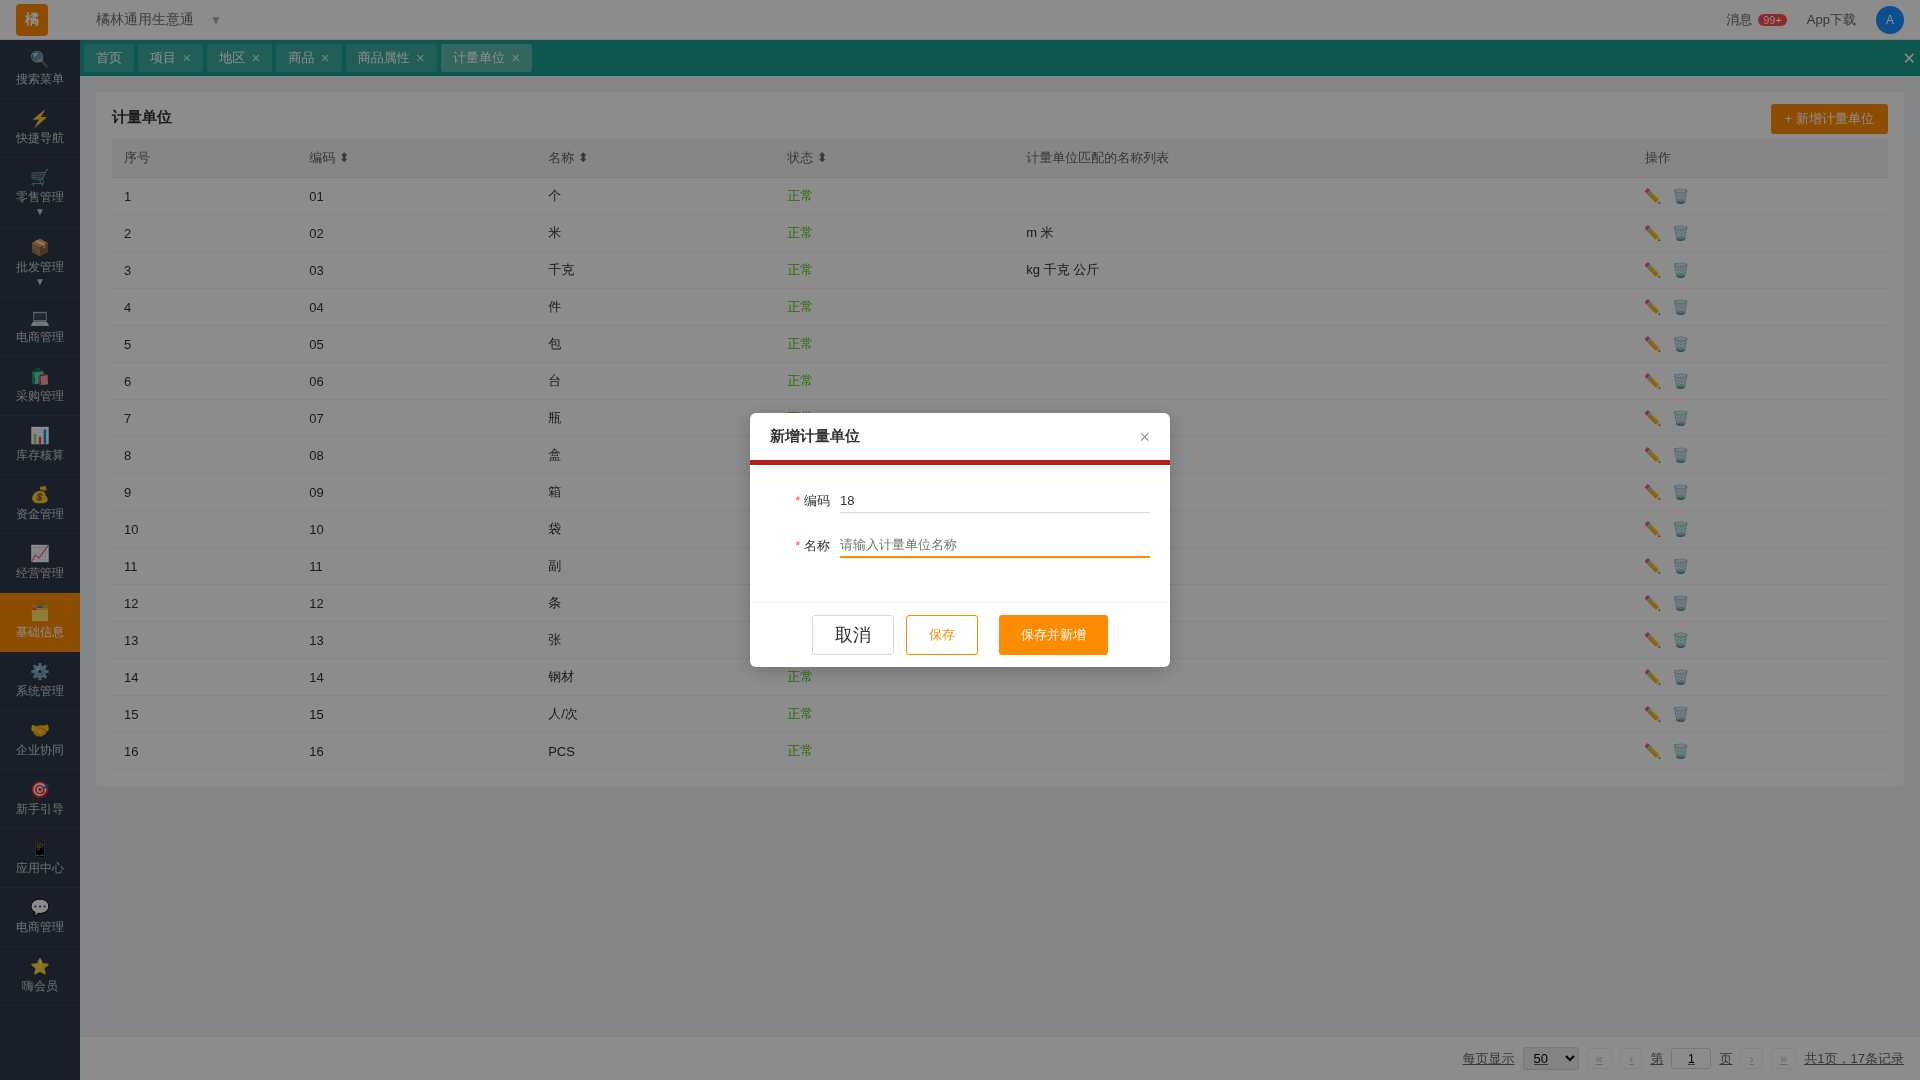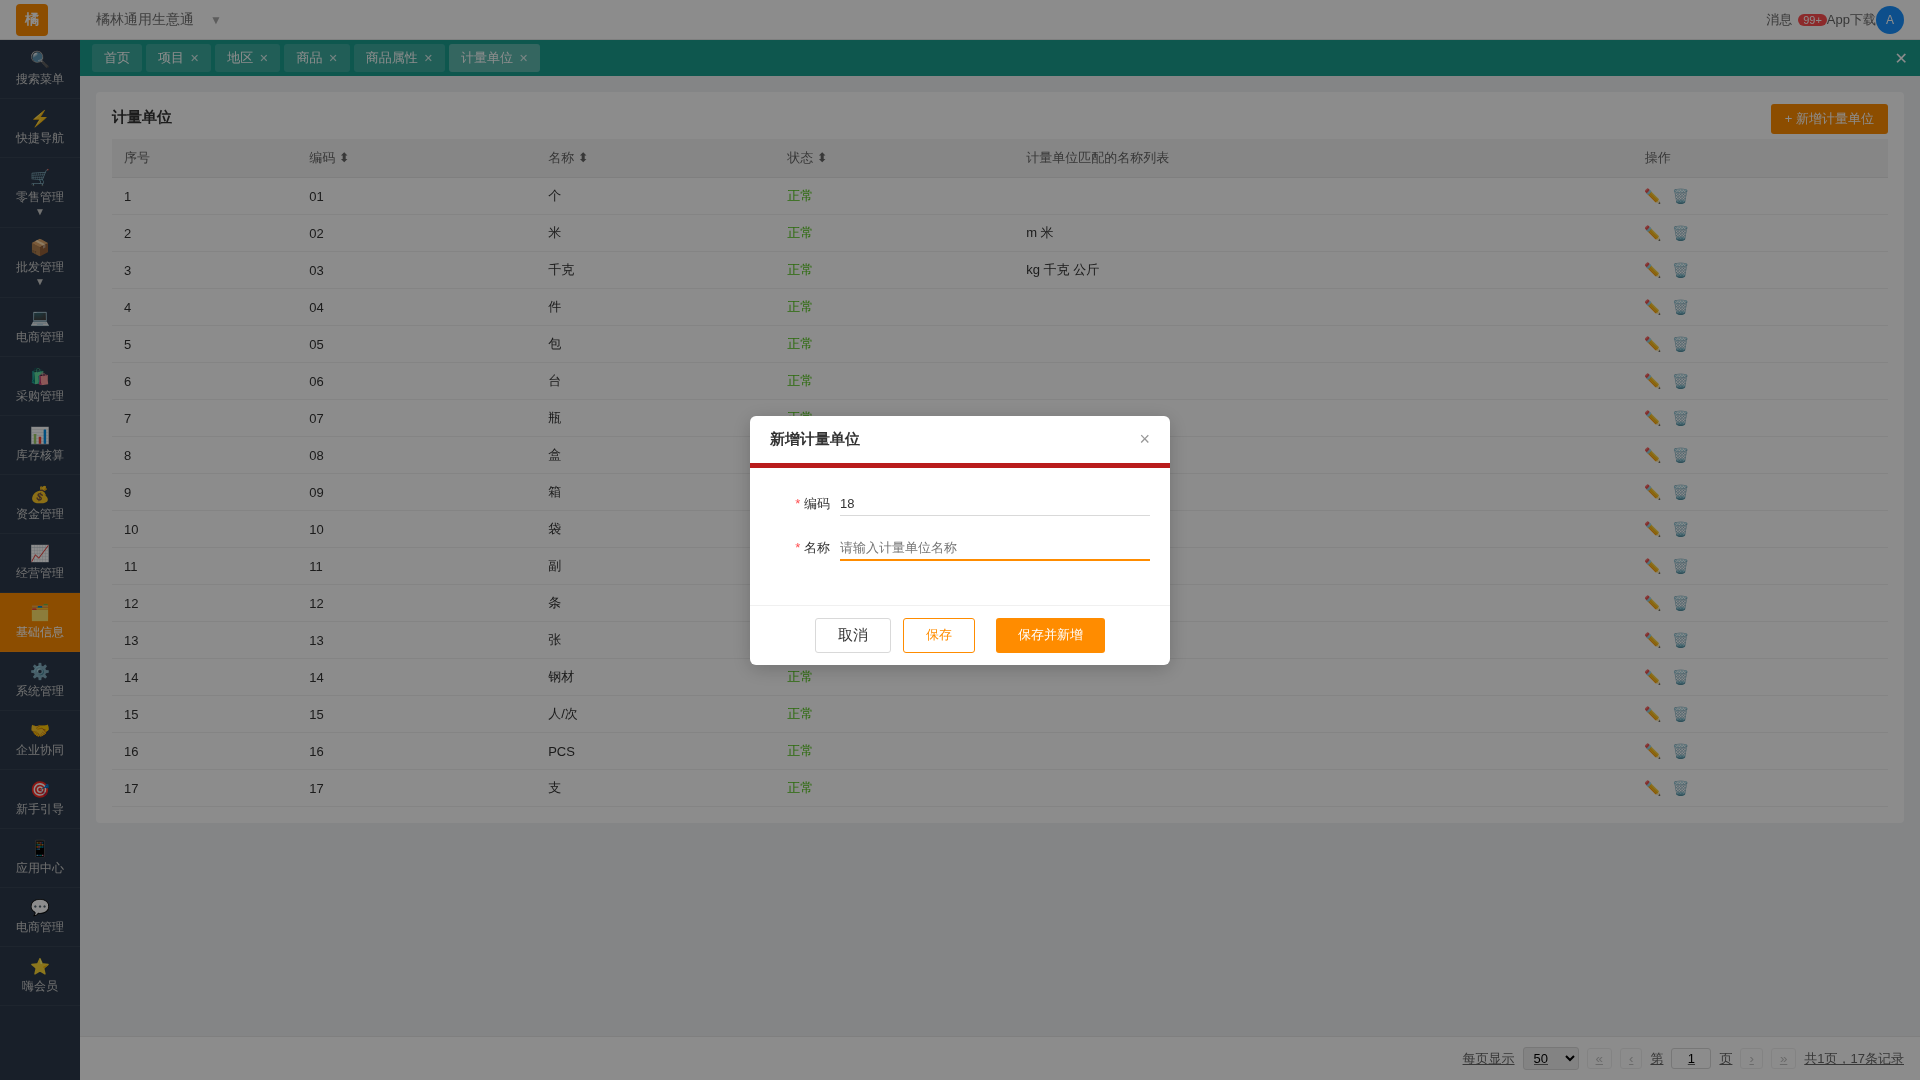--- a/index.html
+++ b/index.html
@@ -36,21 +36,21 @@
       font-size: 14px;
     }
     .logo-text {
       font-size: 14px;
       color: #737373;
       margin-left: 40px;
     }
     .top-bar-right {
       display: flex;
       align-items: center;
-      gap: 0;
+      gap: 20px;
       font-size: 13px;
       color: #666;
     }
     .nav-badge {
       background: #ff4d4f;
       color: #fff;
       border-radius: 10px;
       padding: 0 5px;
       font-size: 11px;
       margin-left: 2px;
@@ -105,21 +105,21 @@
     .tab-bar {
       position: fixed;
       top: 40px;
       left: 80px;
       right: 0;
       height: 36px;
       background: #1a9e8f;
       display: flex;
       align-items: center;
       z-index: 98;
-      padding: 0 12px;
+      padding: 0 4px;
     }
     .tab-item {
       display: flex;
       align-items: center;
       padding: 0 12px;
       height: 28px;
       background: rgba(255,255,255,0.15);
       color: #fff;
       border-radius: 3px;
       margin-right: 4px;
@@ -326,21 +326,21 @@
       justify-content: center;
       gap: 12px;
     }
     .btn-cancel {
       border: 1px solid #d9d9d9;
       background: #fff;
       color: #333;
       border-radius: 3px;
       padding: 7px 22px;
       cursor: pointer;
-      font-size: 15px;
+      font-size: 18px;
     }
     .btn-save {
       border: 1px solid #ff8c00;
       background: #fff;
       color: #ff8c00;
       border-radius: 3px;
       padding: 7px 22px;
       cursor: pointer;
       font-size: 13px;
     }
@@ -681,33 +681,20 @@
         <div class="action-icons">
           <span class="action-icon">✏️</span>
           <span class="action-icon">🗑️</span>
         </div>
       </td>
     </tr>
           <tr>
       <td>16</td>
       <td>16</td>
       <td>PCS</td>
-      <td><span class="status-normal">正常</span></td>
-      <td></td>
-      <td>
-        <div class="action-icons">
-          <span class="action-icon">✏️</span>
-          <span class="action-icon">🗑️</span>
-        </div>
-      </td>
-    </tr>
-          <tr>
-      <td>17</td>
-      <td>17</td>
-      <td>支</td>
       <td><span class="status-normal">正常</span></td>
       <td></td>
       <td>
         <div class="action-icons">
           <span class="action-icon">✏️</span>
           <span class="action-icon">🗑️</span>
         </div>
       </td>
     </tr>
         </tbody>

